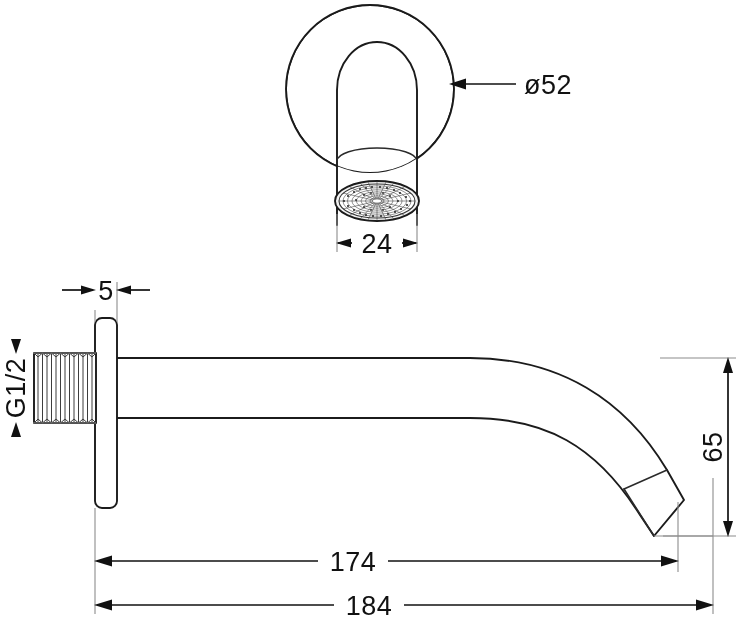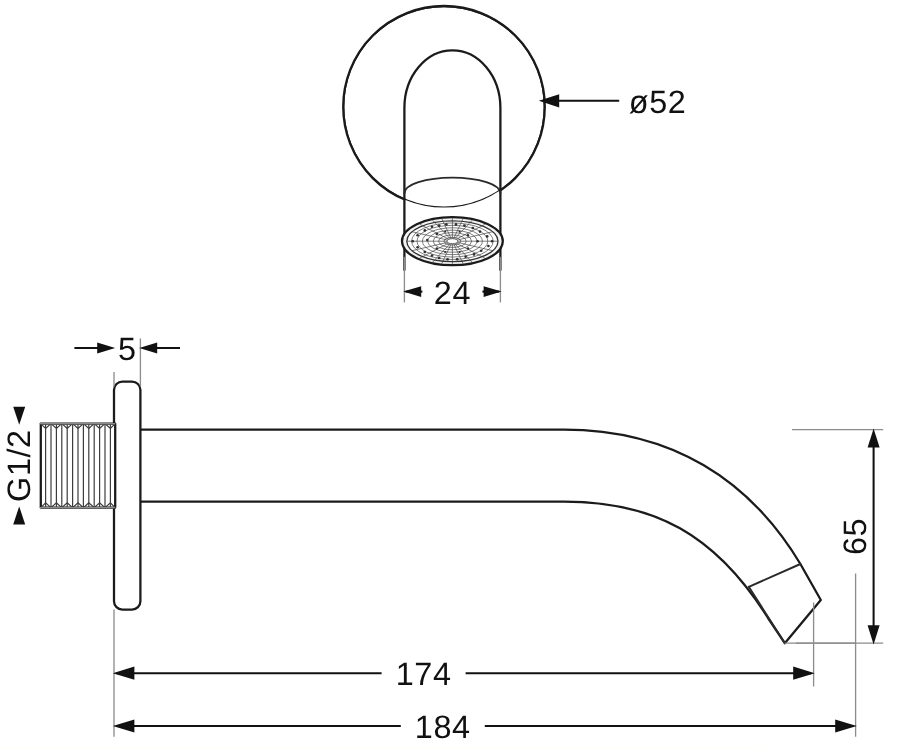--- a/index.html
+++ b/index.html
@@ -11,21 +11,21 @@
   body {
     width: 753px;
     height: 624px;
     font-family: "Liberation Sans", sans-serif;
     overflow: hidden;
   }
   #drawing-root {
     position: relative;
     width: 637px;
     height: 624px;
-    background: #fef9c3;
+    background: #f97316;
   }
   svg#technical-drawing {
     display: block;
     width: 753px;
     height: 624px;
     background: #ffffff;
   }
   .outline {
     fill: none;
     stroke: #1b1b1b;

